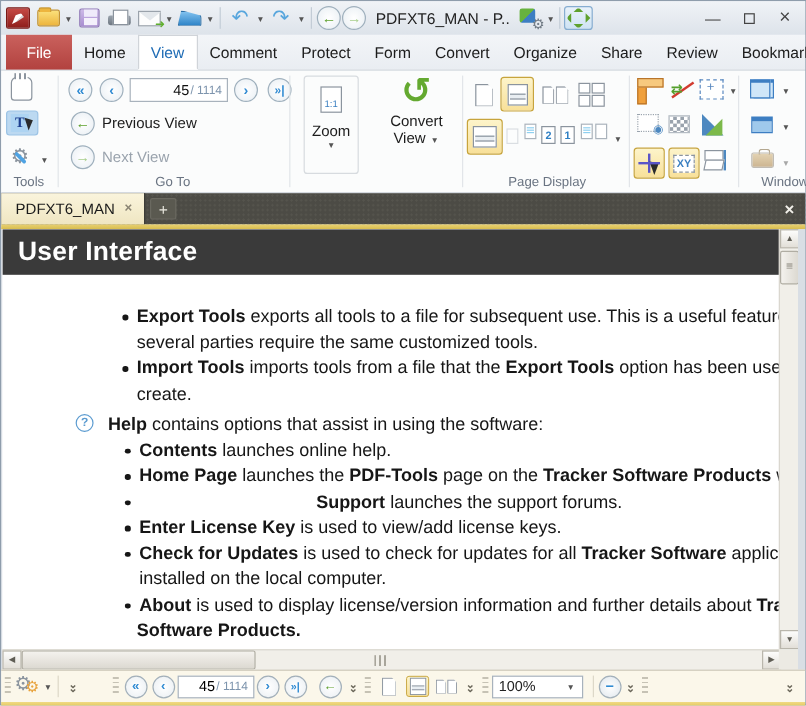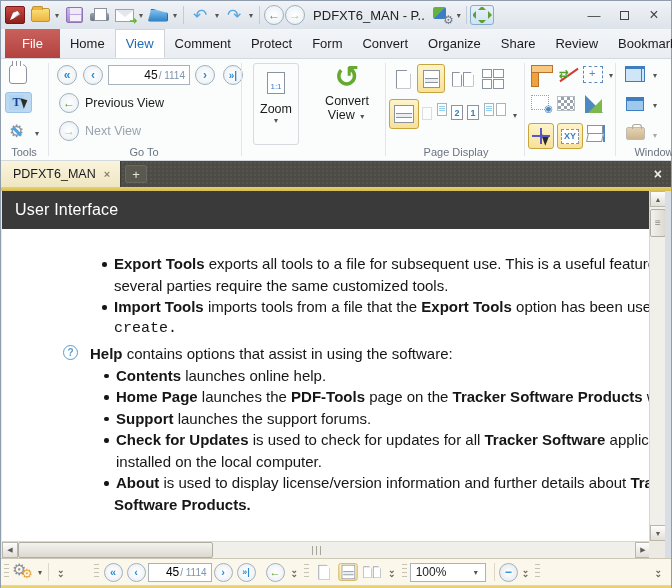--- a/index.html
+++ b/index.html
@@ -128,21 +128,21 @@
      background-image:radial-gradient(#55544d 1px, transparent 1px); background-size:4px 4px; display:flex; align-items:stretch; }
   .dtab { display:flex; align-items:center; gap:8px; background:linear-gradient(#faf4dc,#efe6c2); padding:0 10px 0 12px; font-size:12.5px; color:#1a1a1a; border-right:1px solid #3d3c37; }
   .dtab .x { color:#8a8473; font-size:11px; font-weight:bold; }
   .dtab-add { width:22px; height:18px; margin:4px 0 0 4px; background:#5a5950; border:1px solid #6a6960; border-radius:2px; color:#e8e6dd; font-size:13px; display:flex; align-items:center; justify-content:center; }
   .doctabs-close { margin-left:auto; color:#f2f0ea; font-size:14px; font-weight:bold; display:flex; align-items:center; padding:0 9px; }
   .tab-accent { position:absolute; left:0; top:186px; width:100%; height:4px; background:linear-gradient(#e7d072,#d8bd4e); }
 
   
   .docarea { position:absolute; left:1px; top:190px; width:664px; height:350px; background:#fff; overflow:hidden; }
   .doc-heading-bar { position:absolute; left:0; top:0; width:100%; height:38px; background:#3a3a3a; display:flex; align-items:center; }
-  .doc-heading { color:#fff; font-size:16px; font-weight:normal; margin-left:13px; letter-spacing:.2px; }
+  .doc-heading { color:#fff; font-size:22px; font-weight:bold; margin-left:13px; letter-spacing:.2px; }
   .doc-lines { position:absolute; left:0; top:62px; width:664px; }
   .doc-line { position:relative; height:21.5px; font-size:15px; color:#161616; white-space:nowrap; overflow:hidden; line-height:21.5px; }
   .doc-line .dot { position:absolute; top:9px; width:4.5px; height:4.5px; border-radius:50%; background:#161616; }
   .help-badge { position:absolute; left:61px; top:2px; width:15px; height:15px; border:1.6px solid #5b9bd0; border-radius:50%; color:#5b9bd0; font-size:10px; font-weight:bold; text-align:center; line-height:14px; background:#fff; }
 
   
   .vscroll { position:absolute; right:6px; top:190px; width:16px; height:350px; background:#f1efe9; border-left:1px solid #dad7cf; }
   .sbtn { position:absolute; left:0; width:16px; height:16px; background:linear-gradient(#fdfdfc,#e2dfd8); border:1px solid #b9b6ac; color:#5f5d55; font-size:7px; display:flex; align-items:center; justify-content:center; }
   .vthumb { position:absolute; left:0; top:18px; width:16px; height:28px; background:linear-gradient(90deg,#f4f2ee,#dcd9d1); border:1px solid #b0ada3; border-radius:2px; }
   .vthumb::after { content:"≡"; display:block; text-align:center; color:#8d8a80; font-size:10px; line-height:26px; }
@@ -413,25 +413,26 @@
   <div class="tab-accent"></div>
 
   <div class="docarea">
     <div class="doc-heading-bar">
       <span class="doc-heading">User Interface</span>
     </div>
     <div class="doc-lines">
         <div class="doc-line" style="padding-left: 112px;"><span class="dot" style="left: 100px;"></span><b>Export Tools</b><span> exports all tools to a file for subsequent use. This is a useful feature</span></div>
         <div class="doc-line" style="padding-left: 112px;"><span>several parties require the same customized tools.</span></div>
         <div class="doc-line" style="padding-left: 112px;"><span class="dot" style="left: 100px;"></span><b>Import Tools</b><span> imports tools from a file that the </span><b>Export Tools</b><span> option has been use</span></div>
-        <div class="doc-line" style="padding-left: 112px; font-family: Liberation Mono, monospace;"><span>create.</span></div>
+        <div class="doc-line" style="padding-left: 112px;"><span>create.</span></div>
         <div class="doc-line" style="padding-left: 88px; margin-top: 4px;"><span class="help-badge">?</span><b>Help</b><span> contains options that assist in using the software:</span></div>
         <div class="doc-line" style="padding-left: 114px;"><span class="dot" style="left: 102px;"></span><b>Contents</b><span> launches online help.</span></div>
         <div class="doc-line" style="padding-left: 114px;"><span class="dot" style="left: 102px;"></span><b>Home Page</b><span> launches the </span><b>PDF-Tools</b><span> page on the </span><b>Tracker Software Products</b><span> we</span></div>
-        <div class="doc-line" style="padding-left: 114px;"><span class="dot" style="left: 102px;"></span><b>Support</b><span> launches the support forums.</span></div>
+        <div class="doc-line" style="padding-left: 114px; text-align: center;"><span class="dot" style="left: 102px;"></span><b>Support</b><span> launches the support forums.</span></div>
+        <div class="doc-line" style="padding-left: 114px;"><span class="dot" style="left: 102px;"></span><b>Enter License Key</b><span> is used to view/add license keys.</span></div>
         <div class="doc-line" style="padding-left: 114px;"><span class="dot" style="left: 102px;"></span><b>Check for Updates</b><span> is used to check for updates for all </span><b>Tracker Software</b><span> applica</span></div>
         <div class="doc-line" style="padding-left: 114px;"><span>installed on the local computer.</span></div>
         <div class="doc-line" style="padding-left: 114px;"><span class="dot" style="left: 102px;"></span><b>About</b><span> is used to display license/version information and further details about </span><b>Tra</b></div>
         <div class="doc-line" style="padding-left: 112px;"><b>Software Products.</b></div>
       </div>
   </div>
 
   <div class="vscroll">
     <span class="sbtn" style="top:0;">▲</span>
     <div class="vthumb"></div>

